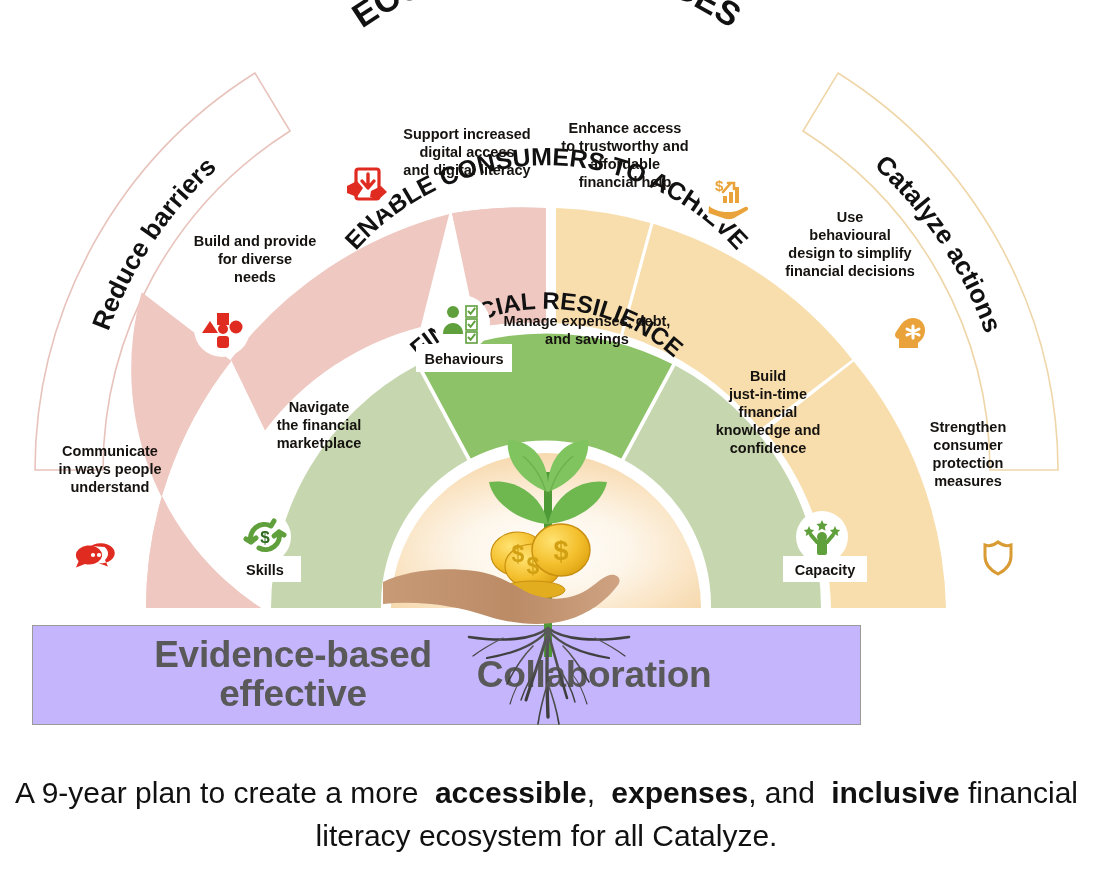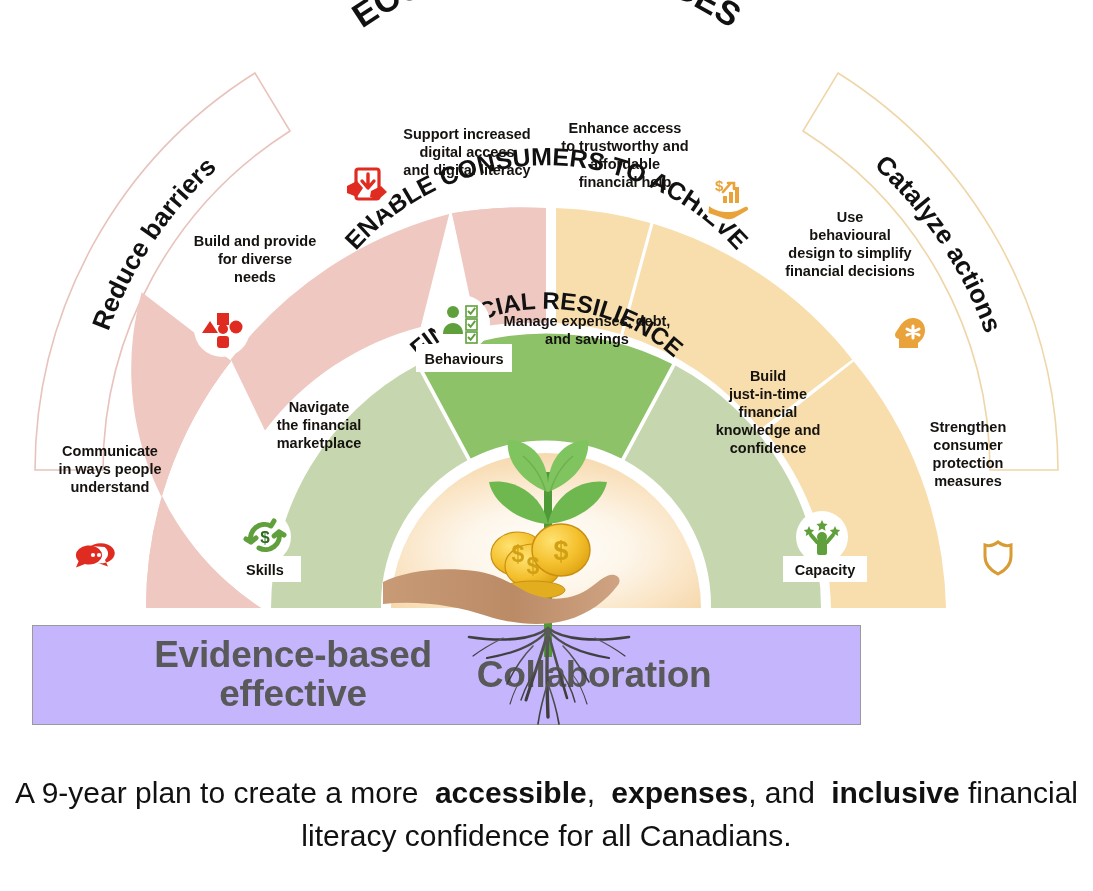--- a/index.html
+++ b/index.html
@@ -381,16 +381,16 @@
     <g>
       <path d="M 0 150 C 20 140 55 134 92 139 C 110 141 126 150 140 158
                C 156 167 178 170 196 162 C 208 157 215 148 224 144
                C 232 140 240 146 235 153 C 224 168 206 182 184 188
                C 160 195 128 192 104 184 C 74 174 36 168 0 172 Z" fill="url(#handGrad)"></path>
     </g>
   </svg>
 
   <div id="caption">
     <span><span>A 9-year plan to create a more </span><b>accessible</b><span>, </span><b>expenses</b><span>, and </span><b>inclusive</b><span> financial</span></span><br>
-    <span>literacy confidence for all Canadians.</span>
+    <span>literacy ecosystem for all Catalyze.</span>
   </div>
 
 </div>
 
 </body></html>

